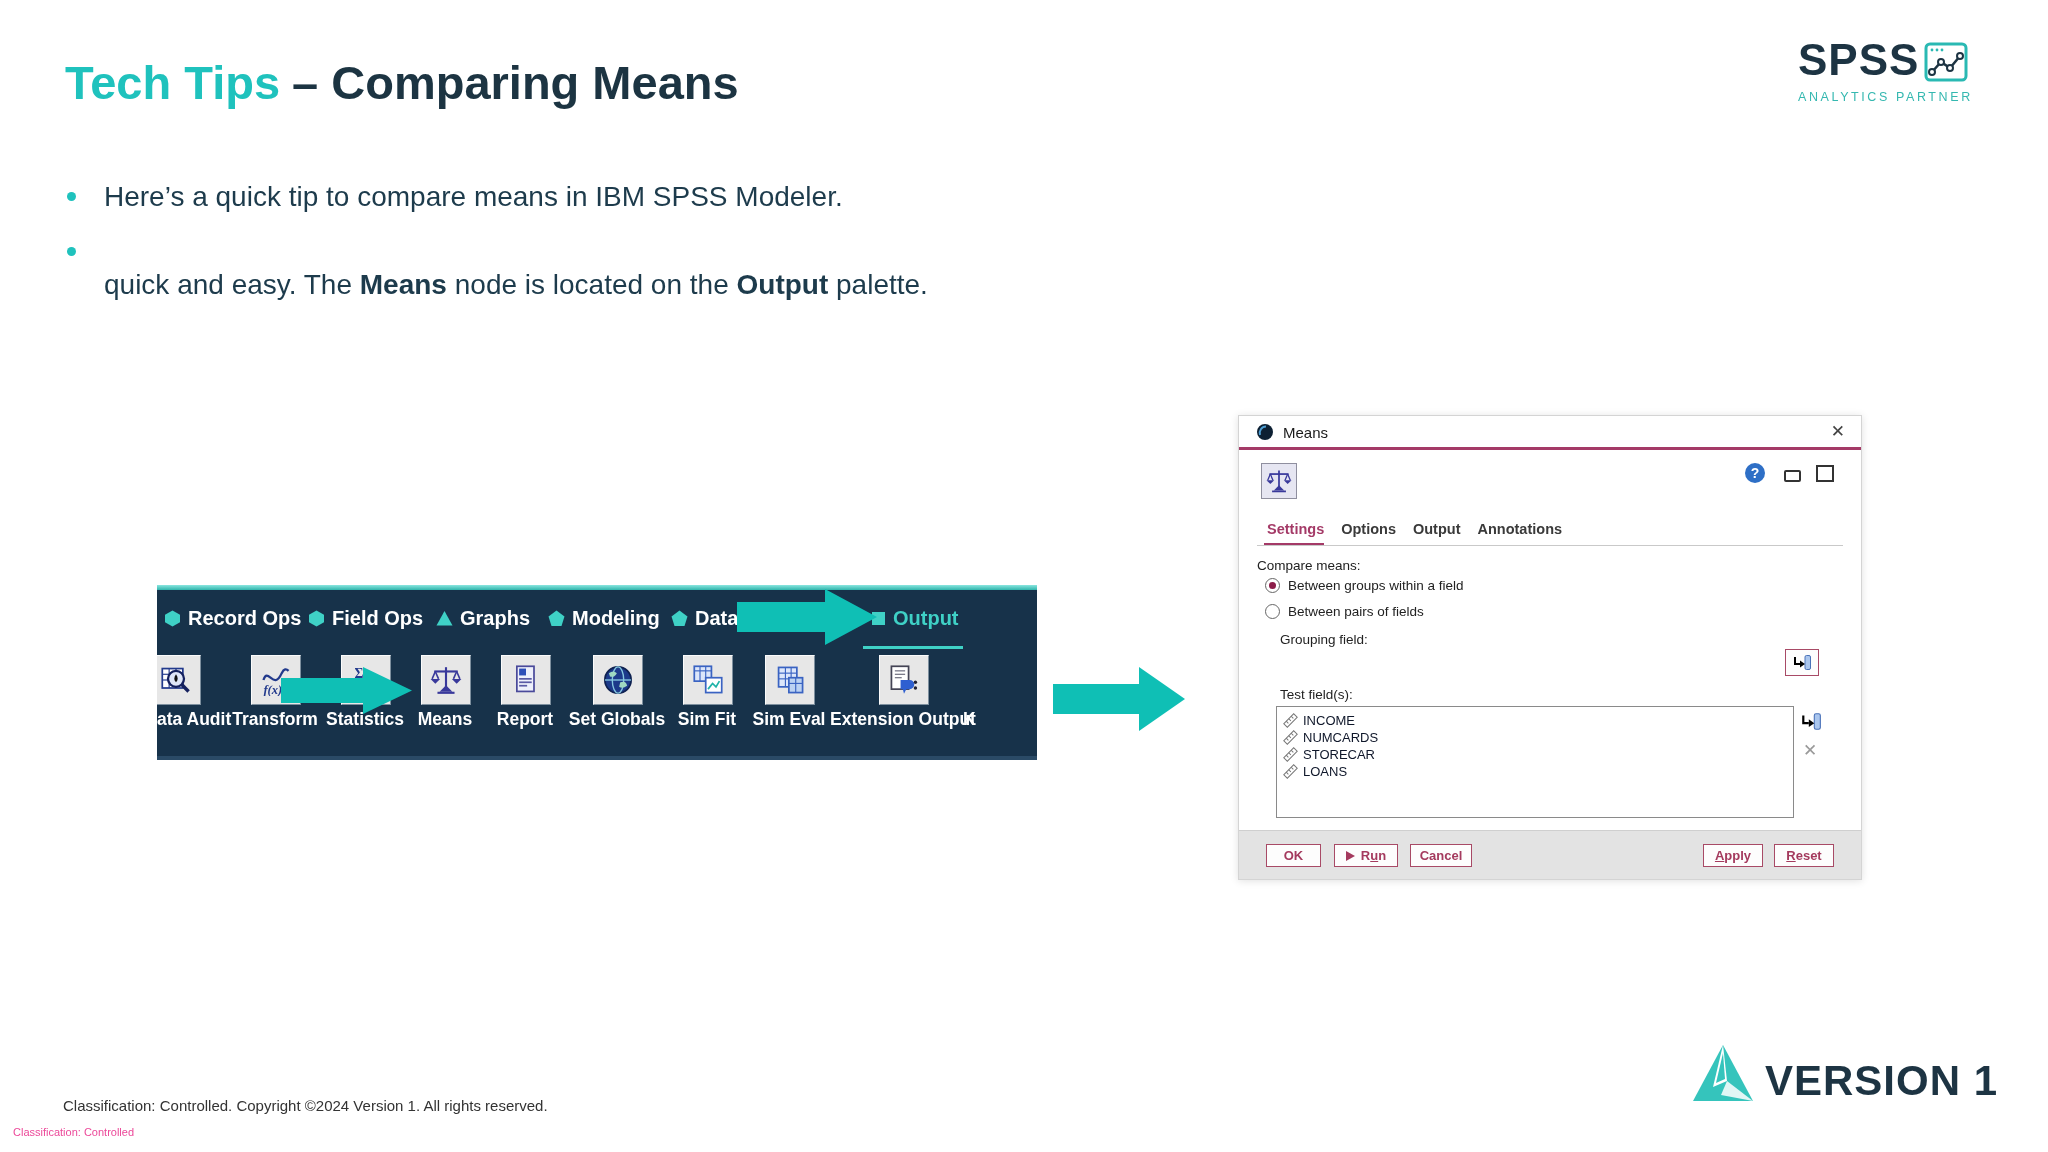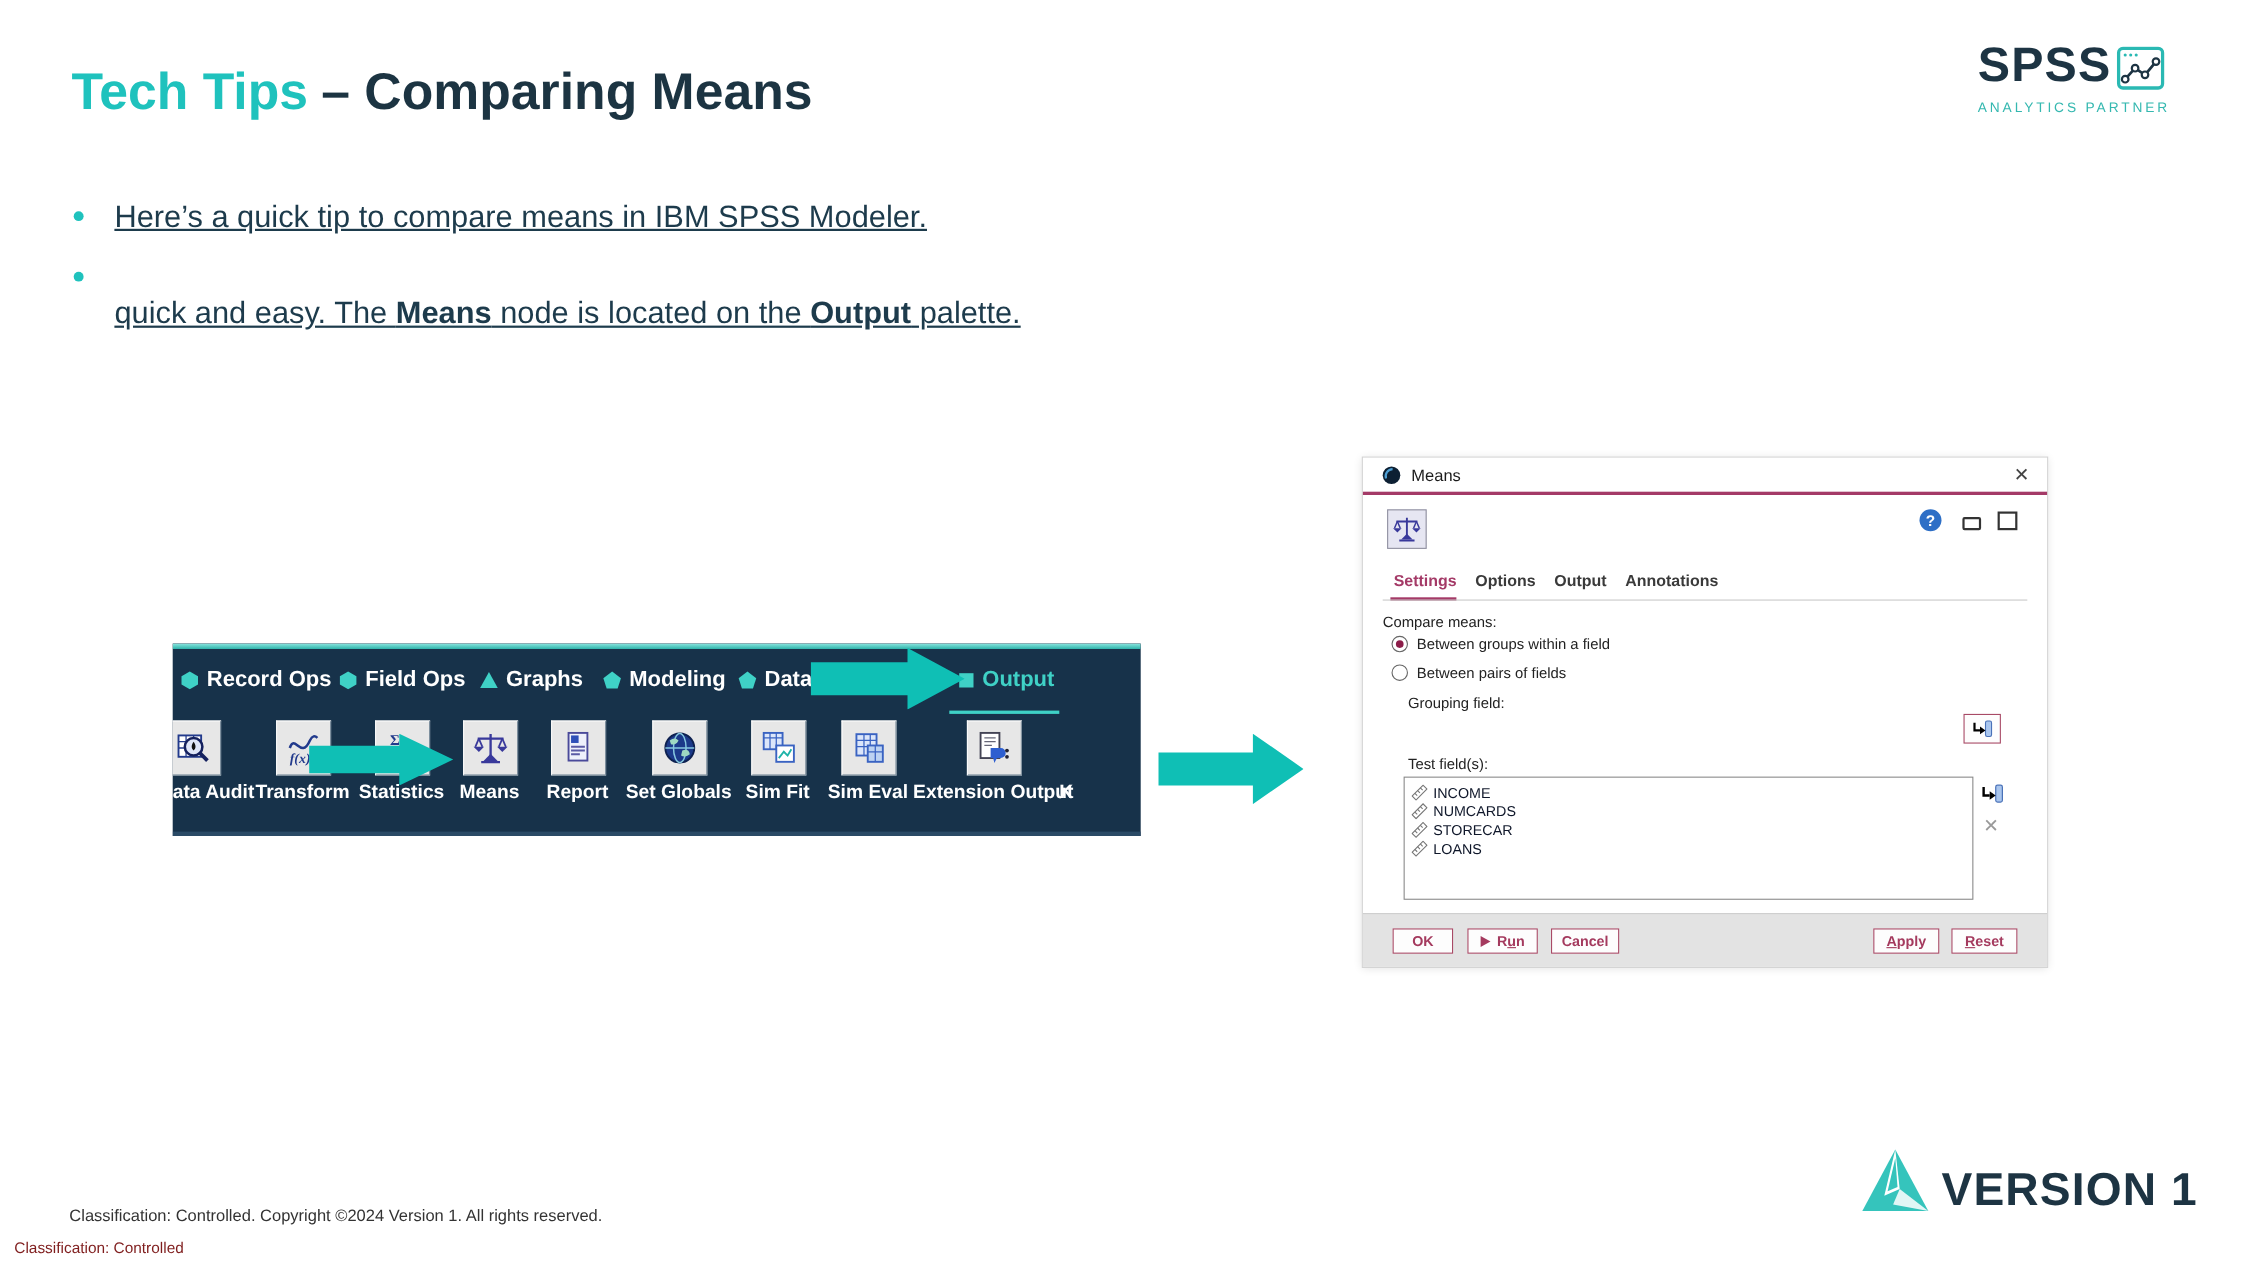--- a/index.html
+++ b/index.html
@@ -11,21 +11,21 @@
   
   .title { position:absolute; left:65px; top:55px; font-size:47px; font-weight:bold; color:#1c3442; }
   .title .accent { color:#1fc2bd; margin-right:12px; }
   
   .spss-logo { position:absolute; left:1798px; top:40px; width:196px; }
   .spss-row { display:flex; align-items:flex-start;text-align:right; }
   .spss-word { font-size:44px; font-weight:bold; color:#1d3443; letter-spacing:1px; line-height:40px; }
   .spss-icon { margin-left:5px; margin-top:2px; }
   .spss-tag { font-size:12.5px; color:#35b8b0; letter-spacing:2.6px; margin-top:4px; white-space:nowrap; }
   
-  .bullets { position:absolute; left:65px; top:180px; width:1940px; color:#1d3b4c;text-decoration:underline; }
+  .bullets { position:absolute; left:65px; top:180px; width:1940px; color:#1d3b4c; }
   .bullet { display:flex; margin-bottom:22px; font-size:28px; line-height:33px; }
   .bullet .dot { flex:none; width:9px; height:9px; border-radius:50%; background:#1fc2bd; margin:12px 28px 0 2px; }
   .bold { font-weight:bold; }
   
   .palette { position:absolute; left:157px; top:585px; width:880px; height:175px; background:#17324a; overflow:hidden; }
   .palette-topline { position:absolute; left:0; top:0; right:0; height:5px;
     background:linear-gradient(#8ae6df,#2fb3ab); }
   .ptab { position:absolute; top:18px; height:30px; display:flex; align-items:center; gap:7px;
     color:#ffffff; font-weight:bold; font-size:20px; white-space:nowrap; }
   .ptab.active { color:#3fd1c6; }
@@ -77,21 +77,21 @@
   .list-remove { position:absolute; left:564px; top:324px; font-size:17px; color:#9a9a9a; }
   .dlg-footer { position:absolute; left:0; right:0; top:414px; height:48px; background:#e3e3e3; border-top:1px solid #cfcfcf; }
   .dlg-btn { position:absolute; top:13px; height:23px; background:#fdfdfd; border:1.5px solid #a84a66;
     color:#a43a5e; font-size:13px; font-weight:bold; display:flex; align-items:center; justify-content:center;
     box-sizing:border-box; font-family:"Liberation Sans", sans-serif; }
   .u { text-decoration:underline; }
   .play-tri { width:0; height:0; border-left:9px solid #a43a5e; border-top:5.5px solid transparent;
     border-bottom:5.5px solid transparent; margin-right:6px; }
   
   .copyright { position:absolute; left:63px; top:1097px; font-size:15px; color:#333; }
-  .red-class { position:absolute; left:13px; top:1126px; font-size:14px; color:#7f1d1d; }
+  .red-class { position:absolute; left:13px; top:1126px; font-size:11px; color:#ec4899; }
   .v1-logo { position:absolute; left:1691px; top:1043px; display:flex; align-items:flex-end; }
   .v1-word { font-size:42px; font-weight:bold; color:#1d3443; letter-spacing:1px; margin-left:10px; }
 </style>
 </head>
 <body>
 
 <div class="title">
   <span class="accent">Tech Tips</span><span>– Comparing Means</span>
 </div>
 

